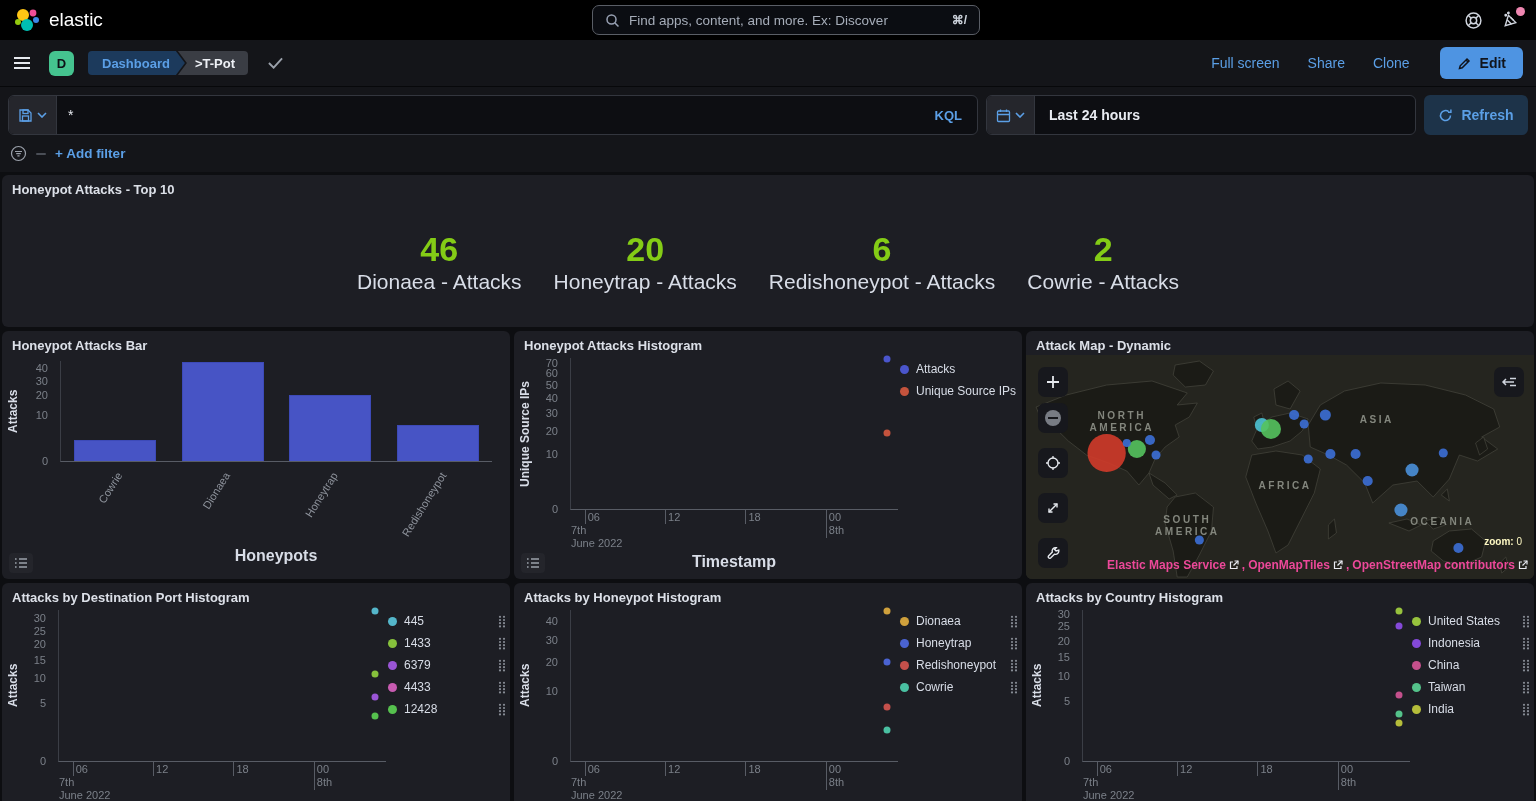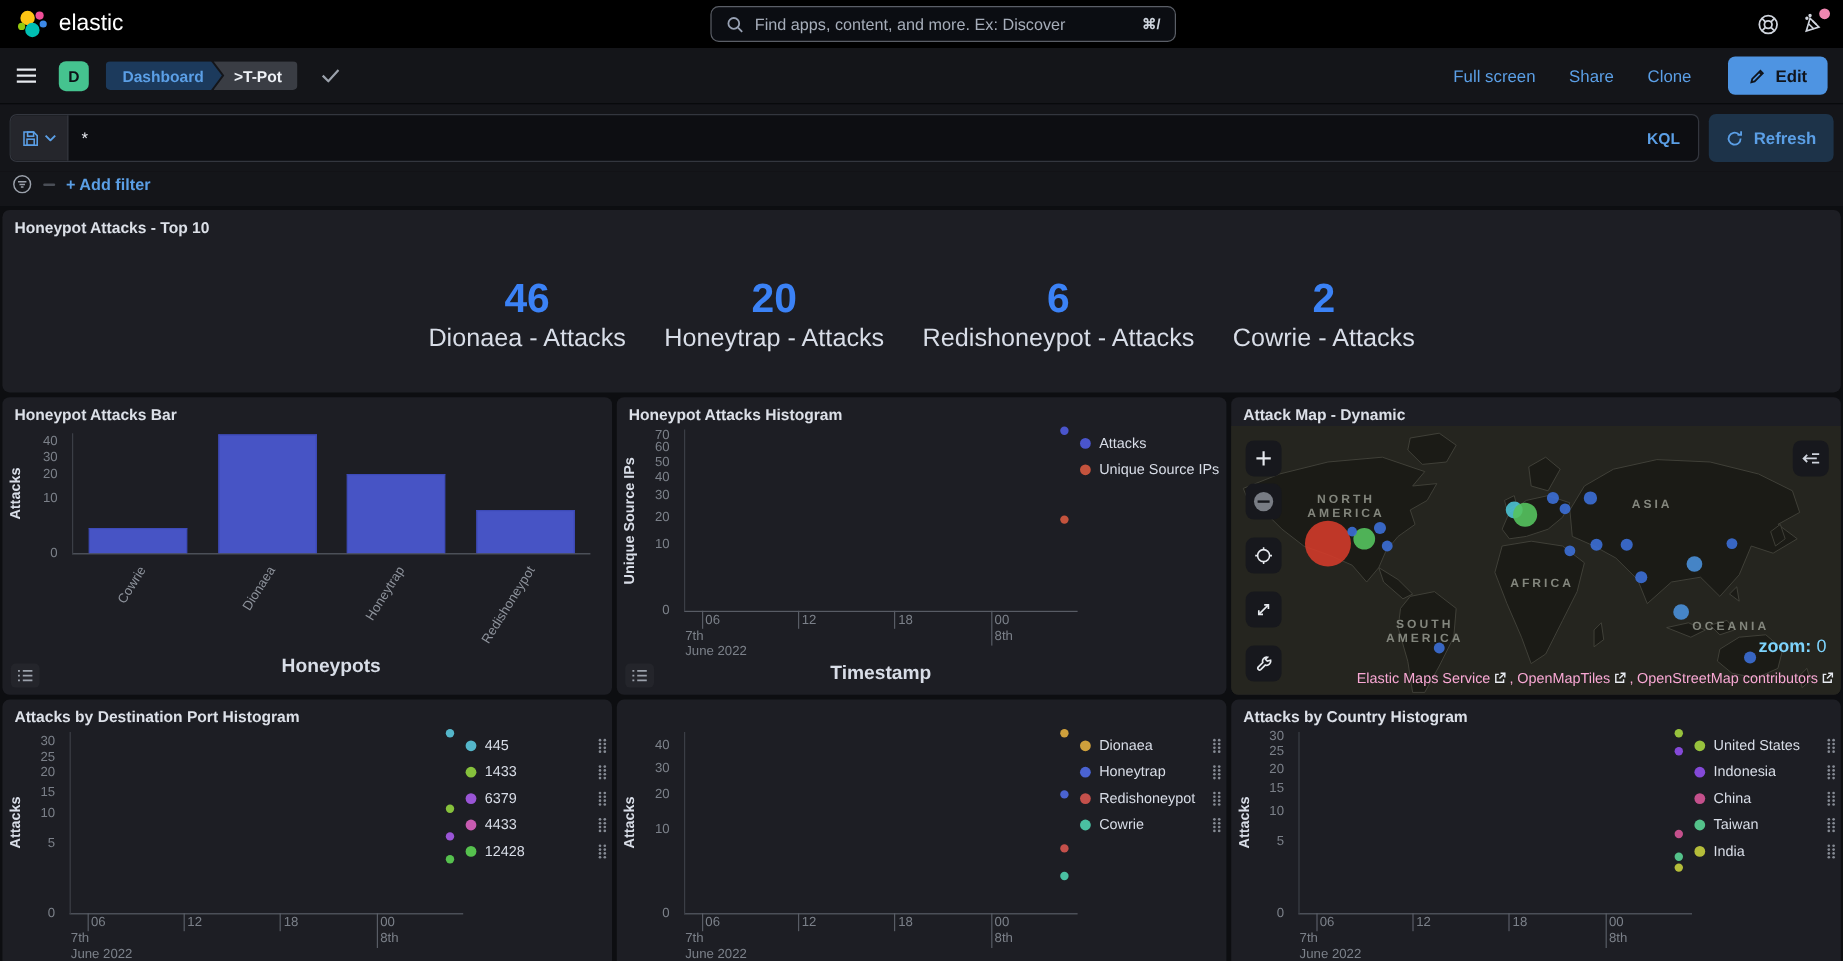--- a/index.html
+++ b/index.html
@@ -47,21 +47,21 @@
   
   .dashboard{padding:3px 2px 0;display:grid;grid-template-columns:repeat(3,1fr);gap:4px;background:#0d0e11}
   .panel{background:#1d1e24;border-radius:6px;position:relative;overflow:hidden}
   .panel-title{position:absolute;top:0;left:0;right:0;padding:7px 10px;font-size:13px;font-weight:700;color:#dce0e8;box-sizing:border-box;z-index:3}
   .panel-metrics{grid-column:span 3;height:152px}
   .h2{height:248px}
   .h3{height:268px}
 
   .metrics-row{position:absolute;inset:22px 0 0 0;display:flex;align-items:center;justify-content:center;gap:32px}
   .metric{text-align:center}
-  .metric-value{font-size:34px;font-weight:700;color:#3b82f6;line-height:1.15}
+  .metric-value{font-size:34px;font-weight:700;color:#84cc16;line-height:1.15}
   .metric-label{font-size:21px;color:#d8dde7;margin-top:1px;white-space:nowrap}
 
   
   .chart-body{position:absolute;inset:24px 0 0 0}
   .ylabel{position:absolute;left:3px;width:15px;display:flex;align-items:center;justify-content:center;writing-mode:vertical-rl;transform:rotate(180deg);font-weight:700;font-size:12px;color:#d8dde7;white-space:nowrap}
   .yticks{position:absolute;left:0}
   .ytick{position:absolute;right:6px;transform:translateY(-50%);font-size:11px;color:#7b8089}
   .plot{position:absolute;border-left:1px solid #3b3e46;border-bottom:1px solid #585c65}
   .bars{position:absolute;inset:0;display:flex;align-items:flex-end;justify-content:space-around}
   .bar{width:19%;border:1px solid #3d4ab8;border-bottom:none;box-sizing:border-box}
@@ -85,23 +85,23 @@
   
   .map-body{position:absolute;inset:24px 0 0 0;background:#25251f}
   .map-svg{width:100%;height:100%}
   .map-label{fill:#83867d;font-size:10px;letter-spacing:2.5px;text-anchor:middle;font-weight:700}
   .map-controls{position:absolute;left:12px;top:12px;display:flex;flex-direction:column;z-index:4}
   .map-btn{width:30px;height:30px;border-radius:7px;background:#17181d;display:flex;align-items:center;justify-content:center;cursor:pointer;margin-bottom:6px}
   .map-btn.gap{margin-top:9px}
   .minus-circle{width:16px;height:16px;border-radius:50%;background:#787c84;position:relative}
   .minus-bar{position:absolute;left:3px;top:7px;width:10px;height:2px;background:#17181d}
   .map-collapse{position:absolute;right:10px;top:12px;width:30px;height:30px;border-radius:7px;background:#17181d;display:flex;align-items:center;justify-content:center;cursor:pointer;z-index:4}
-  .map-zoom{position:absolute;right:12px;bottom:32px;font-size:15px;color:#7dd3fc;z-index:4}
+  .map-zoom{position:absolute;right:12px;bottom:32px;font-size:10px;color:#fef9c3;z-index:4}
   .map-zoom b{font-weight:700}
-  .map-attrib{position:absolute;right:6px;bottom:7px;display:flex;align-items:center;gap:3px;font-size:12px;font-weight:400;color:#f9a8d4;z-index:4;white-space:nowrap}
+  .map-attrib{position:absolute;right:6px;bottom:7px;display:flex;align-items:center;gap:3px;font-size:12px;font-weight:700;color:#ec4899;z-index:4;white-space:nowrap}
   .attrib-seg{display:flex;align-items:center;gap:3px}
 </style>
 </head>
 <body>
 
 <header class="topbar">
   <div class="brand">
     <span>
       <svg width="26" height="24" viewBox="0 0 26 24">
         <circle cx="9" cy="7" r="6" fill="#fec514"></circle>
@@ -183,20 +183,32 @@
           <path d="M2,2 h8 l3,3 v8 h-11 z"></path>
           <rect x="4.5" y="8" width="6" height="5"></rect>
           <rect x="5" y="2" width="5" height="3.5"></rect>
         </svg>
       <svg width="10" height="6" viewBox="0 0 10 6" fill="none" stroke="#5b9fe6" stroke-width="1.6">
           <path d="M1,1 L5,5 L9,1"></path>
         </svg>
     </span>
     <span class="query-text">*</span>
     <span class="kql-badge">KQL</span>
+  </div>
+  <div class="group date-group">
+    <span class="group-btn">
+      <svg width="15" height="15" viewBox="0 0 15 15" fill="none" stroke="#5b9fe6" stroke-width="1.3">
+          <rect x="1.5" y="3" width="12" height="10.5" rx="1"></rect>
+          <path d="M1.5,6.5 H13.5 M4.5,1.5 V4 M10.5,1.5 V4"></path>
+        </svg>
+      <svg width="10" height="6" viewBox="0 0 10 6" fill="none" stroke="#5b9fe6" stroke-width="1.6">
+          <path d="M1,1 L5,5 L9,1"></path>
+        </svg>
+    </span>
+    <span class="date-text">Last 24 hours</span>
   </div>
   <button class="refresh-btn">
     <span>
       <svg width="15" height="15" viewBox="0 0 15 15" fill="none" stroke="#5b9fe6" stroke-width="1.5">
           <path d="M12.5,7.5 a5,5 0 1 1 -1.8,-3.8"></path>
           <path d="M12.9,1.4 L12.9,4.3 L10,4.3"></path>
         </svg>
     </span>
     <span>Refresh</span>
   </button>
@@ -559,20 +571,21 @@
         </div>
       </div>
     <span class="list-icon">
       <svg width="14" height="12" viewBox="0 0 14 12" stroke="#9ba1ab" stroke-width="1.5">
           <path d="M5,2 H13 M5,6 H13 M5,10 H13 M1,2 H2.6 M1,6 H2.6 M1,10 H2.6"></path>
         </svg>
     </span>
   </section>
 
   <section class="panel h3">
+    <div class="panel-title">Attacks by Honeypot Histogram</div>
     <div class="chart-body">
         <div class="ylabel" style="top: 3px; height: 151px;">Attacks</div>
         <div class="yticks" style="top: 3px; height: 151px; width: 50px;">
           <div class="ytick" style="top: 100%;">0</div>
           <div class="ytick" style="top: 53.6261%;">10</div>
           <div class="ytick" style="top: 34.4174%;">20</div>
           <div class="ytick" style="top: 19.6781%;">30</div>
           <div class="ytick" style="top: 7.25222%;">40</div>
         </div>
         <div class="plot" style="left: 56px; right: 124px; top: 3px; height: 151px;">

